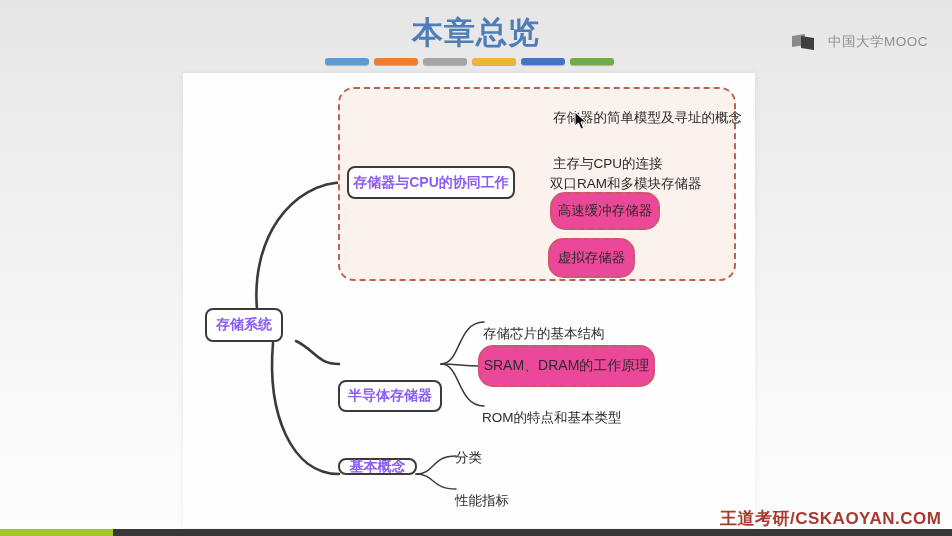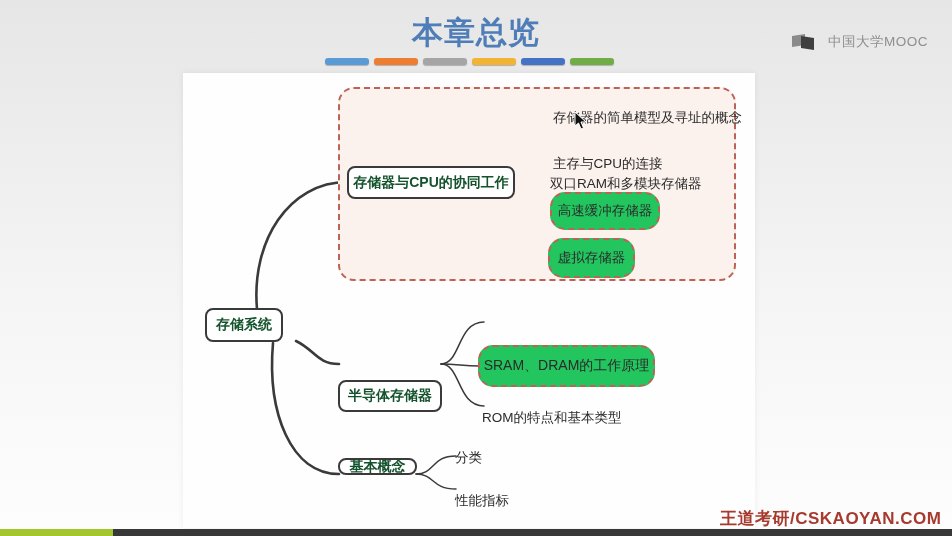--- a/index.html
+++ b/index.html
@@ -17,22 +17,22 @@
   .brand-icon .b2{position:absolute;left:9px;top:4px;width:13px;height:12px;background:#3f3f3f;transform:skewY(8deg);}
   .brand-text{font-size:13.5px;letter-spacing:.5px;}
   
   .slide{position:absolute;left:183px;top:73px;width:572px;height:455px;background:#fefefe;
          box-shadow:0 0 6px rgba(0,0,0,.07);}
   .connectors{position:absolute;left:0;top:0;}
   .hl-group{position:absolute;left:155px;top:14px;width:398px;height:194px;background:#fbf1ed;
             border:2px dashed #bd6257;border-radius:16px;box-sizing:border-box;}
   .node{position:absolute;display:flex;align-items:center;justify-content:center;background:#fff;
         border:2px solid #3a3a3a;border-radius:8px;box-sizing:border-box;
-        font-size:14px;font-weight:bold;color:#14532d;white-space:nowrap;}
-  .hl-box{position:absolute;display:flex;align-items:center;justify-content:center;background:#22c55e;
+        font-size:14px;font-weight:bold;color:#8b5cf6;white-space:nowrap;}
+  .hl-box{position:absolute;display:flex;align-items:center;justify-content:center;background:#ec4899;
           border:2px dashed #bd6257;border-radius:15px;box-sizing:border-box;
           font-size:13.5px;color:#2b2b2b;white-space:nowrap;}
   .leaf{position:absolute;font-size:13.5px;color:#2b2b2b;white-space:nowrap;margin-top:11px;}
   
   .n-root  {left:22px; top:235px;width:78px; height:34px;}
   .n-b1    {left:164px;top:93px; width:168px;height:33px;}
   .n-b2    {left:155px;top:275px;width:104px;height:32px;margin-top:32px;}
   .n-b3    {left:155px;top:385px;width:79px; height:17px;}
   .hb-cache{left:367px;top:119px;width:110px;height:38px;}
   .hb-virt {left:365px;top:165px;width:87px; height:40px;}
@@ -102,20 +102,21 @@
     <div class="node n-b1">存储器与CPU的协同工作</div>
     <div class="node n-b2">半导体存储器</div>
     <div class="node n-b3">基本概念</div>
 
     <div class="leaf lf-1">存储器的简单模型及寻址的概念</div>
     <div class="leaf lf-2">主存与CPU的连接</div>
     <div class="leaf lf-3">双口RAM和多模块存储器</div>
     <div class="hl-box hb-cache">高速缓冲存储器</div>
     <div class="hl-box hb-virt">虚拟存储器</div>
 
+    <div class="leaf lf-4">存储芯片的基本结构</div>
     <div class="hl-box hb-sram">SRAM、DRAM的工作原理</div>
     <div class="leaf lf-5">ROM的特点和基本类型</div>
 
     <div class="leaf lf-6">分类</div>
     <div class="leaf lf-7">性能指标</div>
   </div>
 
   <svg class="cursor" width="14" height="20" viewBox="0 0 14 20">
     <polygon points="1,1 1,15 4.5,12 7,18 9.5,17 7,11 12,11" fill="#111" stroke="#fff" stroke-width="1"></polygon>
   </svg>

